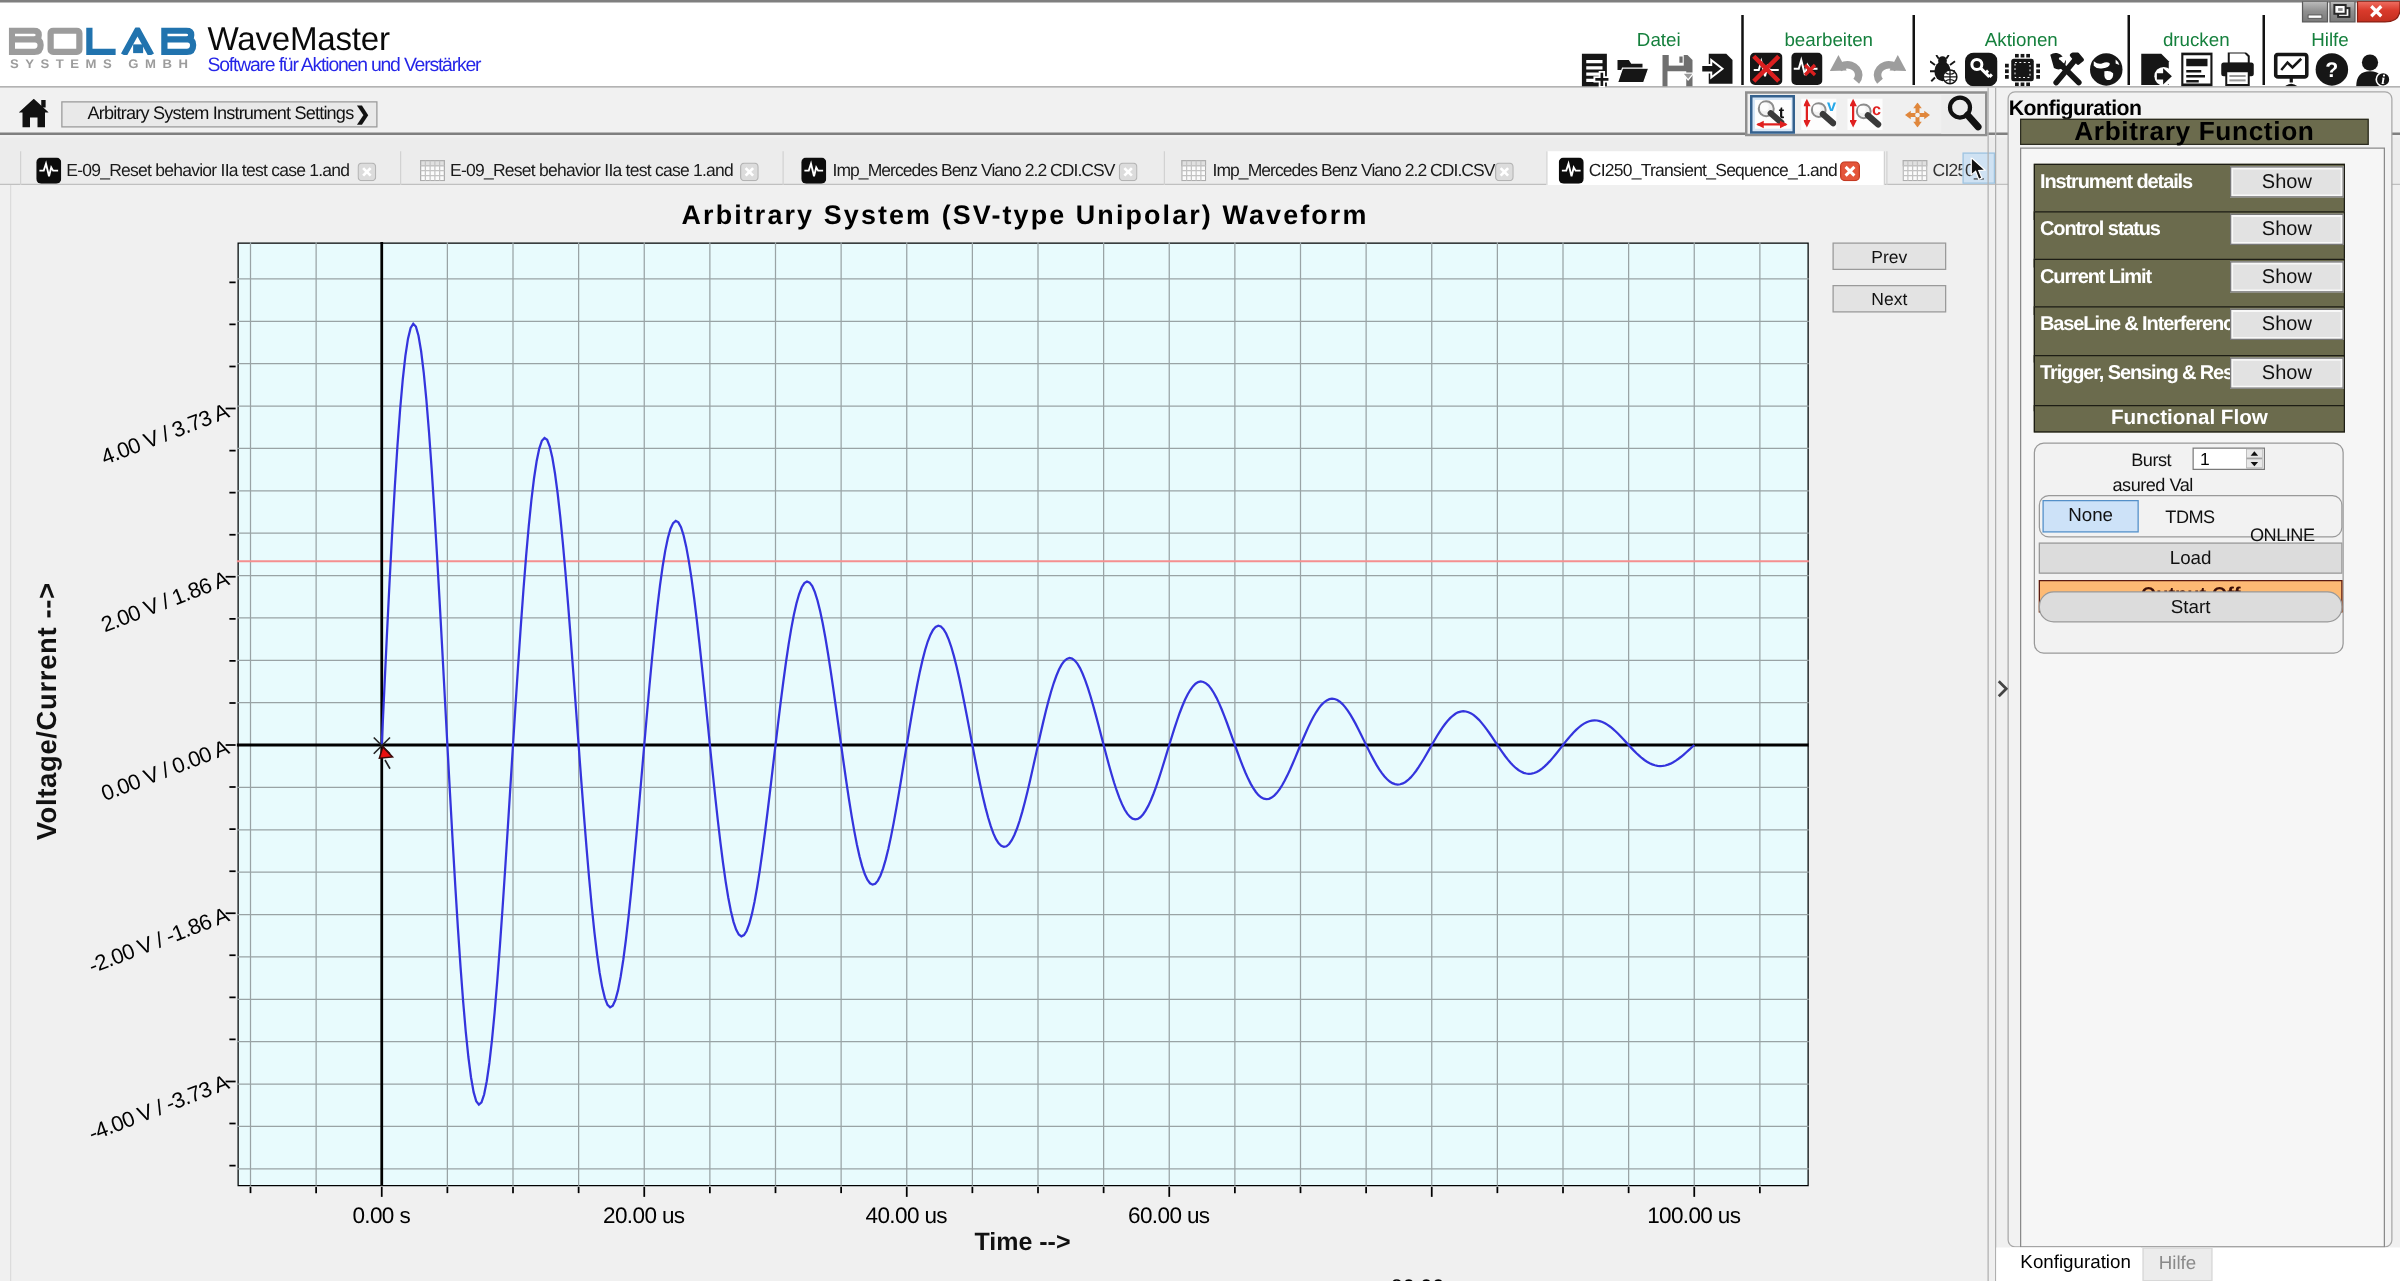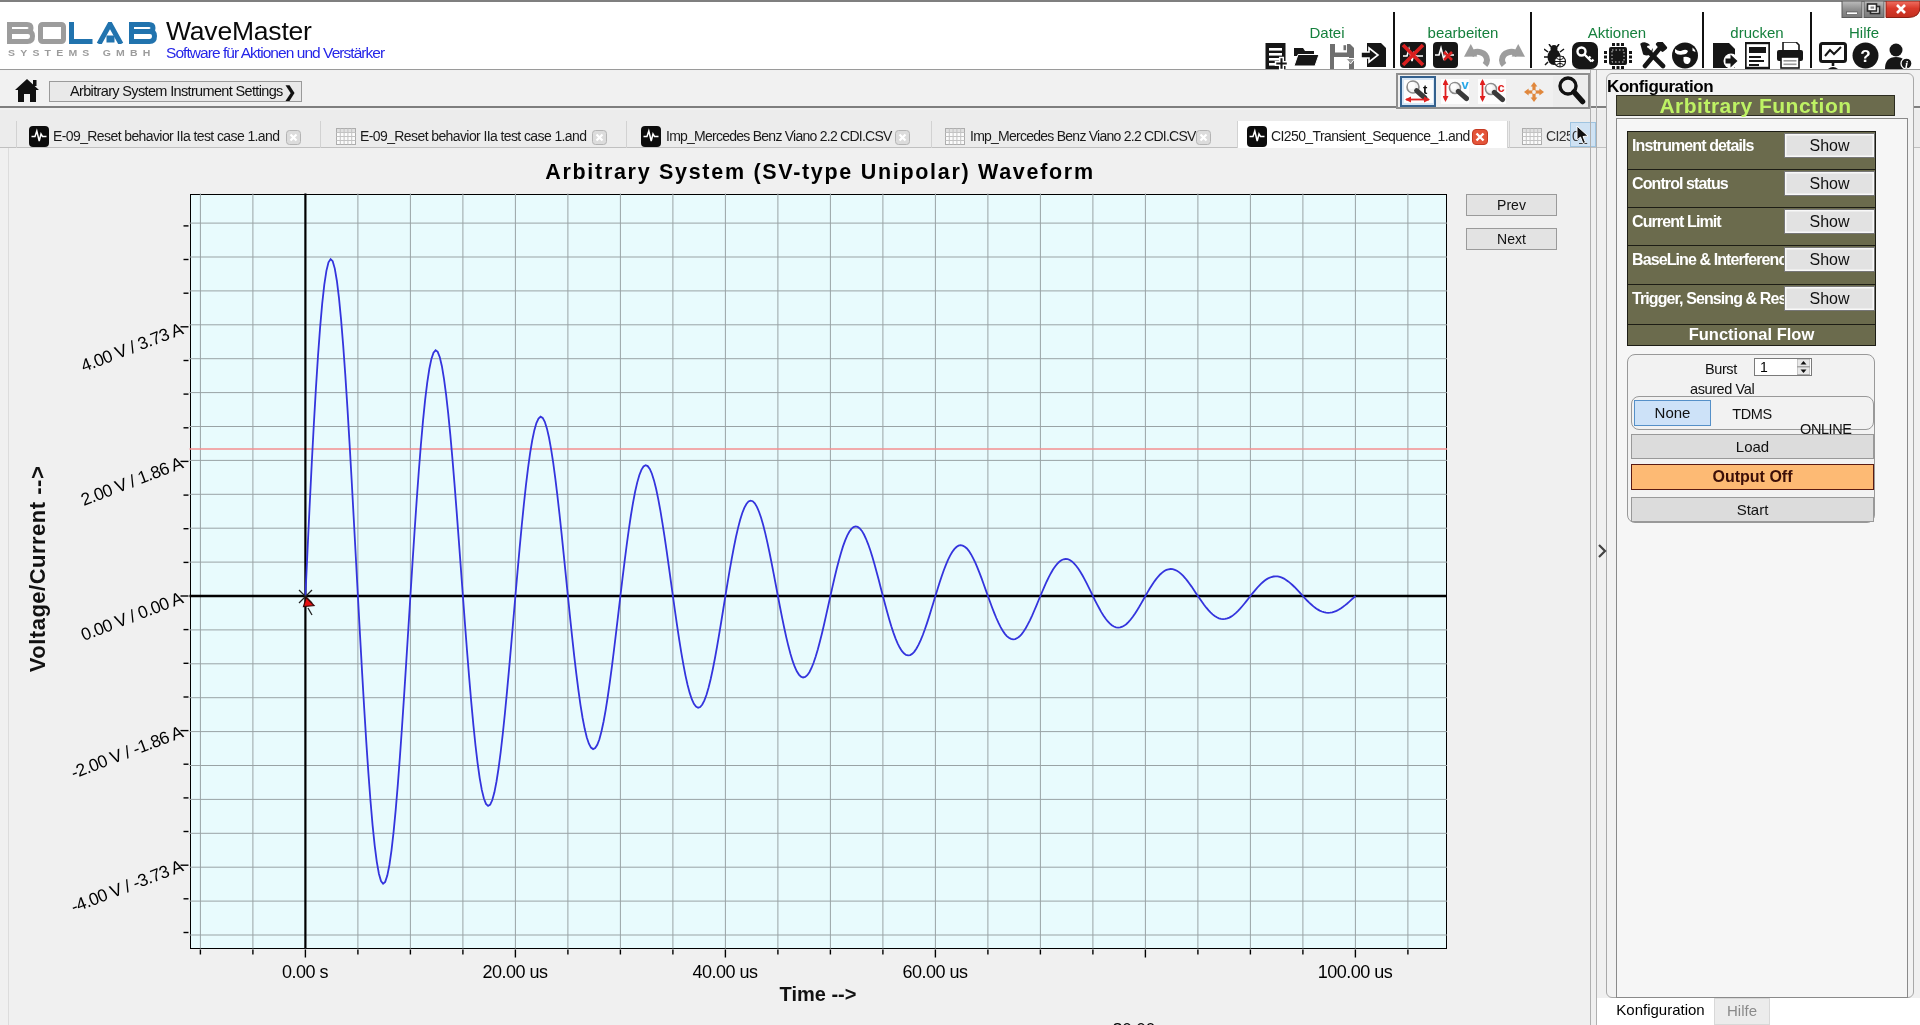--- a/index.html
+++ b/index.html
@@ -42,21 +42,21 @@
   font-weight:bold; color:#111; }
 .navbtn { left:1466px; width:91px; height:22px; background:#e3e3e3;
   border:1px solid #9a9a9a; font-size:14px; text-align:center; line-height:20px; color:#111; }
 #vsplit1 { left:1590px; top:70px; width:1px; height:955px; background:#b0b0b0; }
 #vsplit2 { left:1596px; top:70px; width:1px; height:955px; background:#b0b0b0; }
 #panelbox { left:1606px; top:73px; width:308px; height:925px; background:#f2f2f2;
   border:1px solid #a8a8a8; border-radius:6px; }
 #konflabel { left:1607px; top:77px; font-size:17px; font-weight:bold;
   color:#000; letter-spacing:-0.4px; }
 #arbhdr { left:1616px; top:95px; width:279px; height:21px; background:#6b6b4d;
-  border:1px solid #2c2c20; color:#bef264; font-size:21px; font-weight:bold;
+  border:1px solid #2c2c20; color:#000000; font-size:21px; font-weight:bold;
   text-align:center; line-height:19px; letter-spacing:0.5px; }
 #panelinner { left:1616px; top:118px; width:292px; height:880px; background:#f6f6f6;
   border:1px solid #8a8a8a; }
 .prow { left:1627px; width:249px; height:45px; background:#6b6b4d; border:1.5px solid #1d1d15; }
 .prowlab { position:absolute; left:4px; top:5px; font-size:16px; font-weight:bold; color:#fff;
   white-space:nowrap; display:block; width:153px; overflow:hidden; letter-spacing:-0.9px; }
 .showbtn { left:1784px; width:91px; height:25px; background:#e2e2e2; border:1px solid #777;
   box-shadow:inset 0 0 0 1.5px #f8f8f8; font-size:16px; color:#111; text-align:center;
   line-height:23px; }
 #funchdr { left:1627px; top:324px; width:249px; height:22px; background:#6b6b4d;
@@ -570,20 +570,20 @@
 <path d="M6.5,2 l3,3.5 h-6 z" fill="#111"></path>
       <path d="M6.5,14 l3,-3.5 h-6 z" fill="#111"></path>
     </svg></div>
 <div class="ptext" style="left:1690px;top:381px;width:80px;">asured Val</div>
 <div id="radiobox"></div>
 <div id="nonebtn">None</div>
 <div class="ptext" style="left:1722px;top:406px;width:60px;text-align:center;">TDMS</div>
 <div class="ptext" style="left:1800px;top:421px;width:68px;text-align:left;">ONLINE</div>
 <div class="bigbtn" style="top:434px;">Load</div>
 <div class="bigbtn" id="outputoff" style="top:463.5px;">Output Off</div>
-<div class="bigbtn" style="top:497px;">Start</div>
+<div class="bigbtn" style="top:473px;border-radius:12px;">Start</div>
 <div id="btabs">
   <div id="btab1">Konfiguration</div>
   <div id="btab2">Hilfe</div>
 </div>
 <svg class="ic" style="left:1596px;top:543px" width="12" height="16" viewBox="0 0 12 16">
 <path d="M3,2 l6,6 -6,6" stroke="#444" stroke-width="2.2" fill="none"></path>
   </svg>
 
 </body></html>

